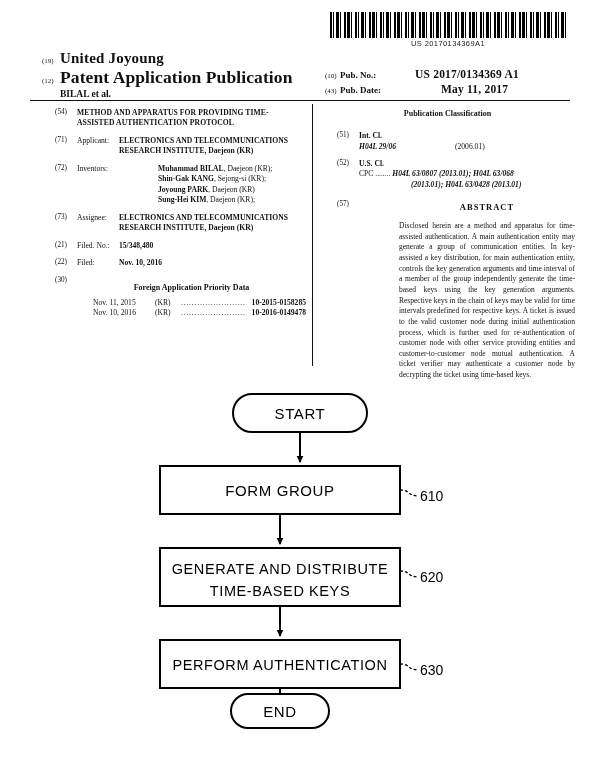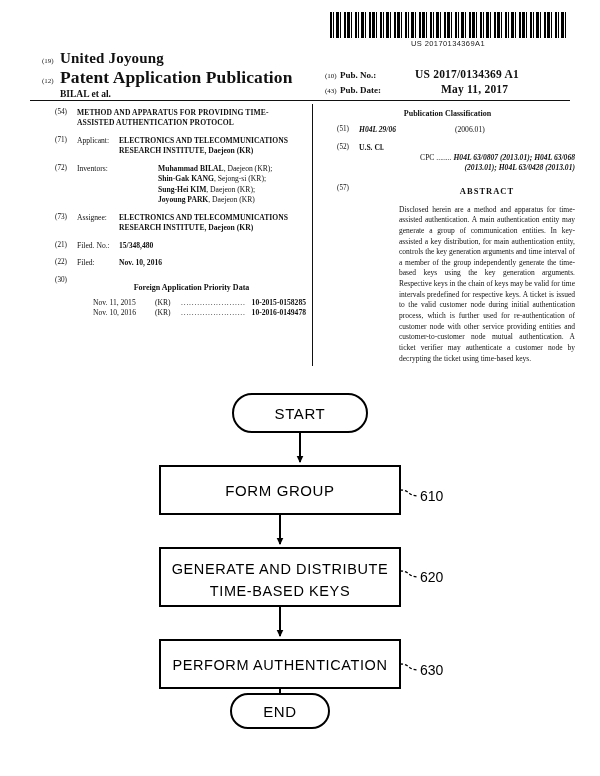--- a/index.html
+++ b/index.html
@@ -164,36 +164,35 @@
   }
   .f-title {
     letter-spacing: 0.1px;
   }
   .inv-name { font-weight: bold; margin-left: 39px; }
 
   .section-head {
     text-align: center;
     font-weight: bold;
     font-size: 8px;
-    margin-bottom: 6px;
+    margin-bottom: 12px;
   }
   .cls-head { font-weight: bold; }
   .cls-line {
     display: flex;
     font-style: italic;
     font-weight: bold;
   }
   .cls-code { width: 96px; }
   .cls-date {
     font-style: normal;
     font-weight: normal;
   }
   .cpc-line {
     font-weight: bold;
-    text-align: right;
   }
   .cpc-lead {
     font-weight: normal;
   }
   .cpc-ital { font-style: italic; }
   .cpc-cont {
     margin-left: 52px;
   }
 
   .priority-head {
@@ -303,22 +302,22 @@
     <span class="f-label">Applicant:</span>
     <span class="f-body bold">ELECTRONICS AND TELECOMMUNICATIONS RESEARCH INSTITUTE, Daejeon (KR)</span>
   </div>
 
   <div class="field">
     <span class="f-code">(72)</span>
     <span class="f-label">Inventors:</span>
     <span class="f-body">
       <div><span class="inv-name">Muhammad BILAL</span><span>, Daejeon (KR);</span></div>
       <div><span class="inv-name">Shin-Gak KANG</span><span>, Sejong-si (KR);</span></div>
+      <div><span class="inv-name">Joyoung PARK</span><span>, Daejeon (KR)</span></div>
       <div><span class="inv-name">Sung-Hei KIM</span><span>, Daejeon (KR);</span></div>
-      <div><span class="inv-name">Joyoung PARK</span><span>, Daejeon (KR)</span></div>
     </span>
   </div>
 
   <div class="field">
     <span class="f-code">(73)</span>
     <span class="f-label">Assignee:</span>
     <span class="f-body bold">ELECTRONICS AND TELECOMMUNICATIONS RESEARCH INSTITUTE, Daejeon (KR)</span>
   </div>
 
   <div class="field">
@@ -353,20 +352,21 @@
   </div>
 </div>
 
 <div class="col-right">
 
   <div class="section-head">Publication Classification</div>
 
   <div class="field">
     <span class="f-code">(51)</span>
     <span class="f-body">
+      <div class="cls-head">Int. Cl.</div>
       <div class="cls-line">
         <span class="cls-code">H04L 29/06</span>
         <span class="cls-date">(2006.01)</span>
       </div>
     </span>
   </div>
 
   <div class="field">
     <span class="f-code">(52)</span>
     <span class="f-body">

